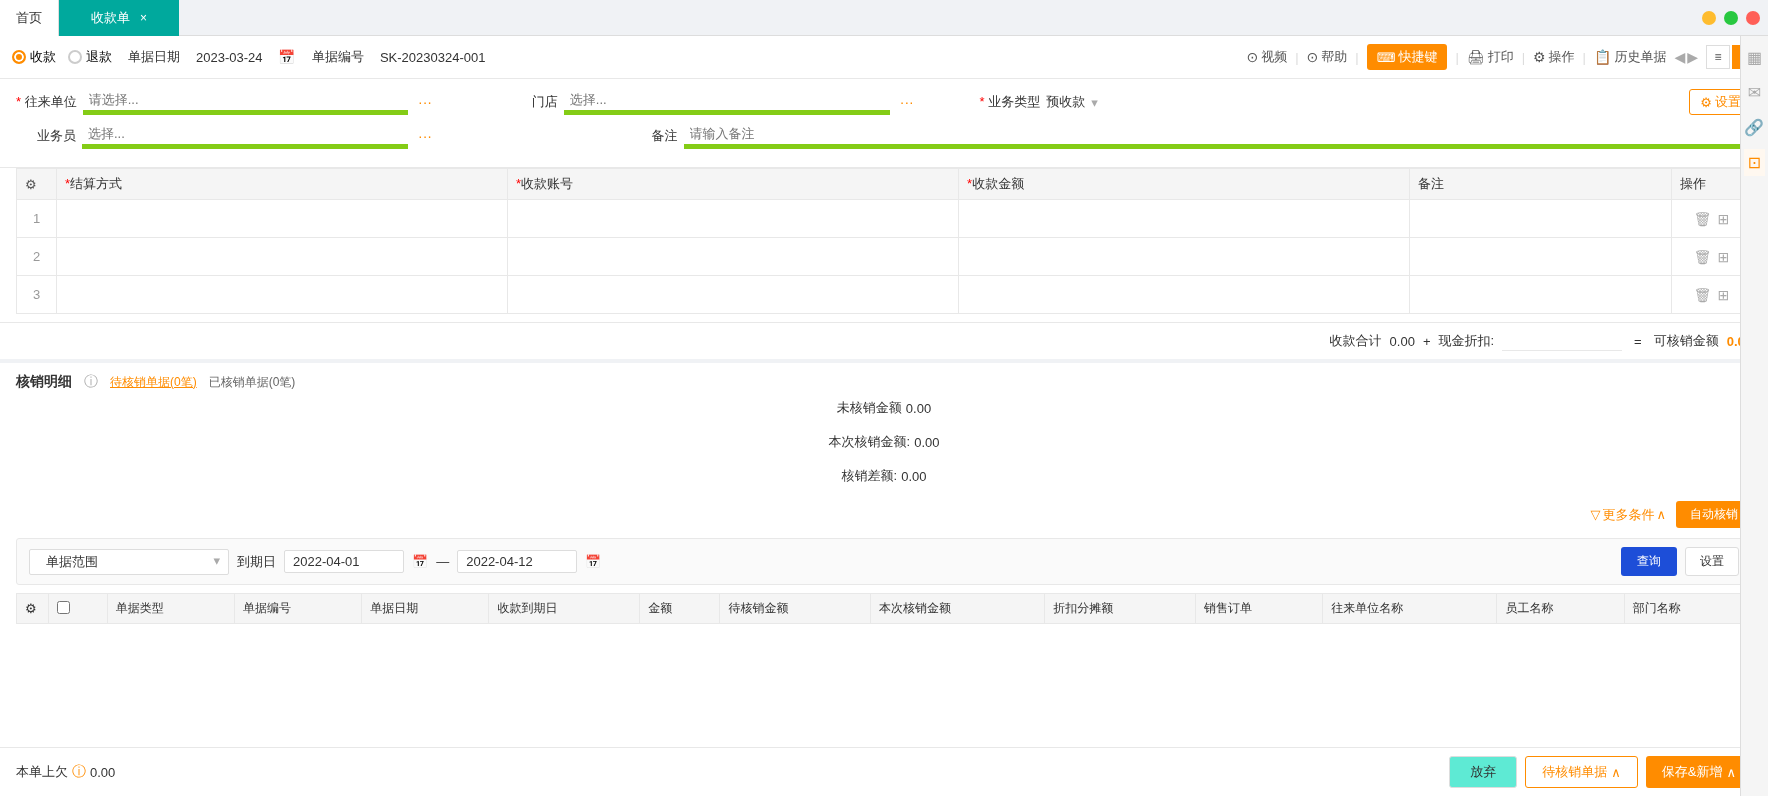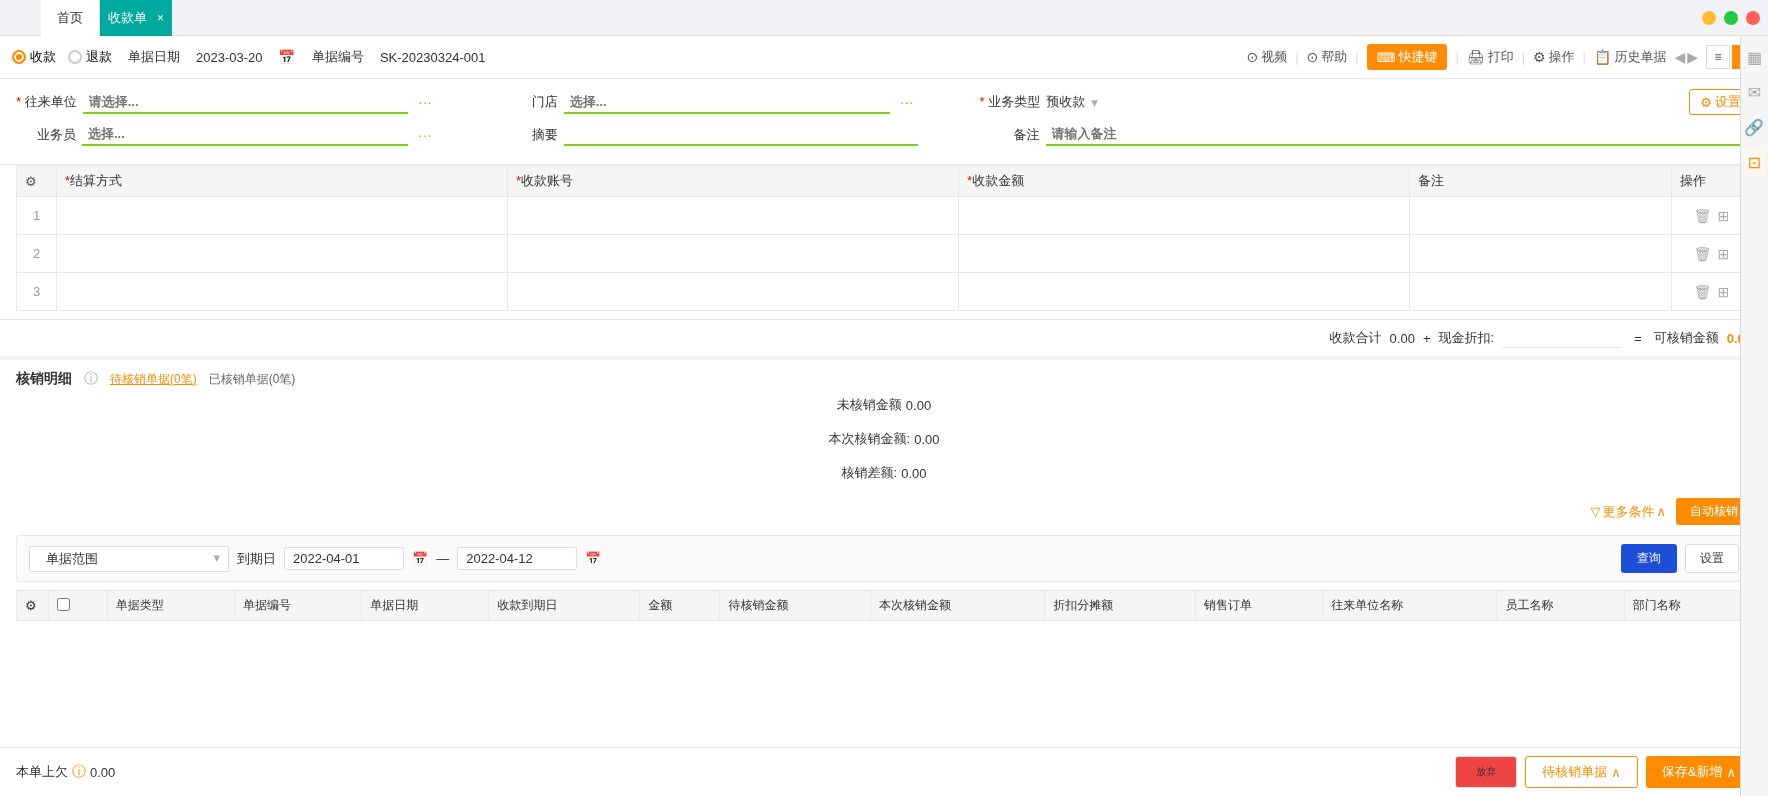--- a/index.html
+++ b/index.html
@@ -5,24 +5,24 @@
     * { box-sizing: border-box; margin: 0; padding: 0; font-family: 'Microsoft YaHei', Arial, sans-serif; font-size: 13px; }
     body { background: #f0f2f5; width: 1768px; min-height: 796px; overflow: hidden; }
 
     
     .tab-bar {
       display: flex; align-items: center; background: #f0f2f5; height: 36px;
       border-bottom: 1px solid #ddd; padding: 0;
     }
     .tab-home {
       background: #fff; color: #333; padding: 0 16px; height: 36px;
-      display: flex; align-items: center; border-right: 1px solid #ddd; cursor: pointer; margin-left: 41px;
+      display: flex; align-items: center; border-right: 1px solid #ddd; cursor: pointer;
     }
     .tab-active {
-      background: #00a99d; color: #fff; padding: 0 8px; height: 36px;
+      background: #00a99d; color: #fff; padding: 0 32px; height: 36px;
       display: flex; align-items: center; gap: 6px; cursor: pointer;
     }
     .tab-close { font-size: 12px; margin-left: 4px; cursor: pointer; }
     .tab-bar-right { margin-left: auto; display: flex; align-items: center; padding-right: 8px; gap: 8px; }
     .win-btn { width: 14px; height: 14px; border-radius: 50%; display: inline-block; cursor: pointer; }
     .win-close { background: #ff5f57; }
     .win-min { background: #febc2e; }
     .win-max { background: #28c840; }
 
     
@@ -49,21 +49,21 @@
     .nav-arrow { color: #aaa; cursor: pointer; font-size: 14px; }
     .layout-icons { display: flex; gap: 2px; }
     .layout-icon { width: 24px; height: 24px; border: 1px solid #ddd; display: flex; align-items: center; justify-content: center; cursor: pointer; font-size: 12px; color: #555; }
     .layout-icon.active { background: #ff8c00; color: #fff; border-color: #ff8c00; }
 
     
     .form-section { padding: 10px 16px; border-bottom: 1px solid #e8e8e8; flex-shrink: 0; }
     .form-row { display: flex; align-items: center; gap: 0; margin-bottom: 8px; }
     .form-field { display: flex; align-items: center; flex: 1; gap: 6px; }
     .form-field-label { color: #333; white-space: nowrap; min-width: 60px; text-align: right; }
-    .form-input { border: none; border-bottom: 2px solid #84cc16; padding: 3px 6px; flex: 1; outline: none; color: #999; min-width: 120px; font-weight: bold; }
+    .form-input { border: none; border-bottom: 5px solid #84cc16; padding: 3px 6px; flex: 1; outline: none; color: #999; min-width: 120px; }
     .more-btn { color: #ff8c00; cursor: pointer; font-size: 14px; padding: 0 4px; }
     .business-type-value { color: #333; }
     .dropdown-arrow { color: #aaa; cursor: pointer; }
     .settings-btn { border: 1px solid #ff8c00; color: #ff8c00; padding: 3px 10px; border-radius: 3px; cursor: pointer; display: flex; align-items: center; gap: 3px; font-size: 12px; }
 
     
     .table-section { flex-shrink: 0; padding: 0 16px 8px; }
     .data-table { width: 100%; border-collapse: collapse; }
     .data-table th {
       background: #f5f5f5; border: 1px solid #e8e8e8; padding: 6px 8px;
@@ -118,21 +118,21 @@
     .cb-th { width: 32px; text-align: center; }
 
     
     .footer-bar {
       display: flex; align-items: center; padding: 8px 16px; border-top: 1px solid #e8e8e8;
       background: #fff; flex-shrink: 0; margin-top: auto;
     }
     .footer-info { display: flex; align-items: center; gap: 4px; color: #333; }
     .footer-info-icon { color: #ff8c00; cursor: pointer; font-size: 14px; }
     .footer-right { margin-left: auto; display: flex; gap: 8px; }
-    .btn-abandon { border: 1px solid #ddd; background: #ef4444; color: #333; padding: 6px 20px; border-radius: 3px; cursor: pointer; font-size: 10px; }
+    .btn-abandon { border: 1px solid #ddd; background: #5eead4; color: #333; padding: 6px 20px; border-radius: 3px; cursor: pointer; font-size: 13px; }
     .btn-save-draft { border: 1px solid #ff8c00; background: #fff; color: #ff8c00; padding: 6px 16px; border-radius: 3px; cursor: pointer; font-size: 13px; display: flex; align-items: center; gap: 4px; }
     .btn-save-new { background: #ff8c00; color: #fff; border: none; padding: 6px 16px; border-radius: 3px; cursor: pointer; font-size: 13px; display: flex; align-items: center; gap: 4px; }
 
     
     .right-sidebar {
       position: fixed; right: 0; top: 36px; width: 28px; background: #f5f5f5;
       border-left: 1px solid #ddd; display: flex; flex-direction: column; align-items: center;
       padding-top: 8px; gap: 8px; height: calc(796px - 36px); z-index: 10;
     }
     .sidebar-icon { color: #aaa; cursor: pointer; font-size: 16px; padding: 4px; }
@@ -169,21 +169,21 @@
         <span class="radio-dot active"></span>
         <span>收款</span>
       </div>
       <div class="radio-item">
         <span class="radio-dot"></span>
         <span>退款</span>
       </div>
     </div>
 
     <span class="field-label">单据日期</span>
-    <span class="field-value">2023-03-20</span>
+    <span class="field-value">2023-03-24</span>
     <span class="calendar-icon">📅</span>
 
     <span class="field-label">单据编号</span>
     <span class="field-value">SK-20230324-001</span>
 
     <div class="toolbar-right">
       <div class="toolbar-btn">
         <span class="icon">⊙</span>
         <span>视频</span>
       </div>
@@ -263,24 +263,20 @@
     <div class="form-row">
 
       <div class="form-field" style="flex:2; max-width:420px;">
         <span class="form-field-label">业务员</span>
         <input class="form-input" type="text" placeholder="选择..." style="">
         <span class="more-btn">···</span>
       </div>
 
       <div style="flex:0.2"></div>
 
-      <div class="form-field" style="flex:2; max-width:420px;">
-        <span class="form-field-label">摘要</span>
-        <input class="form-input" type="text" style="">
-      </div>
 
       <div style="flex:0.2"></div>
 
       <div class="form-field" style="flex:2.5;">
         <span class="form-field-label">备注</span>
         <input class="form-input" type="text" style="flex: 1 1 0%;" placeholder="请输入备注">
       </div>
     </div>
   </div>
 

